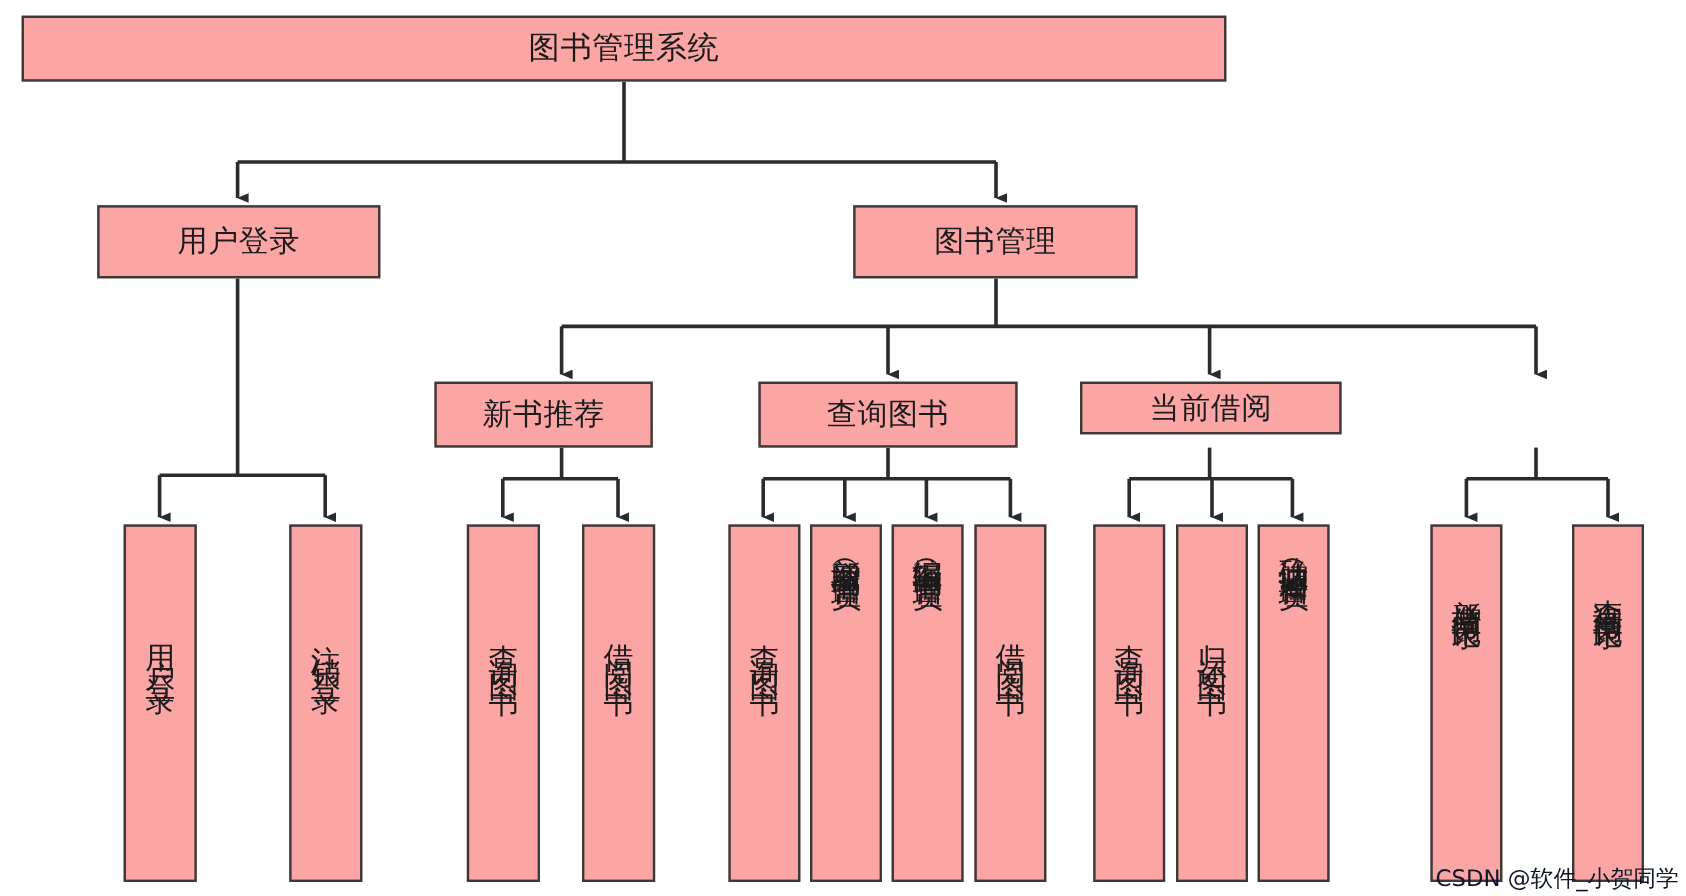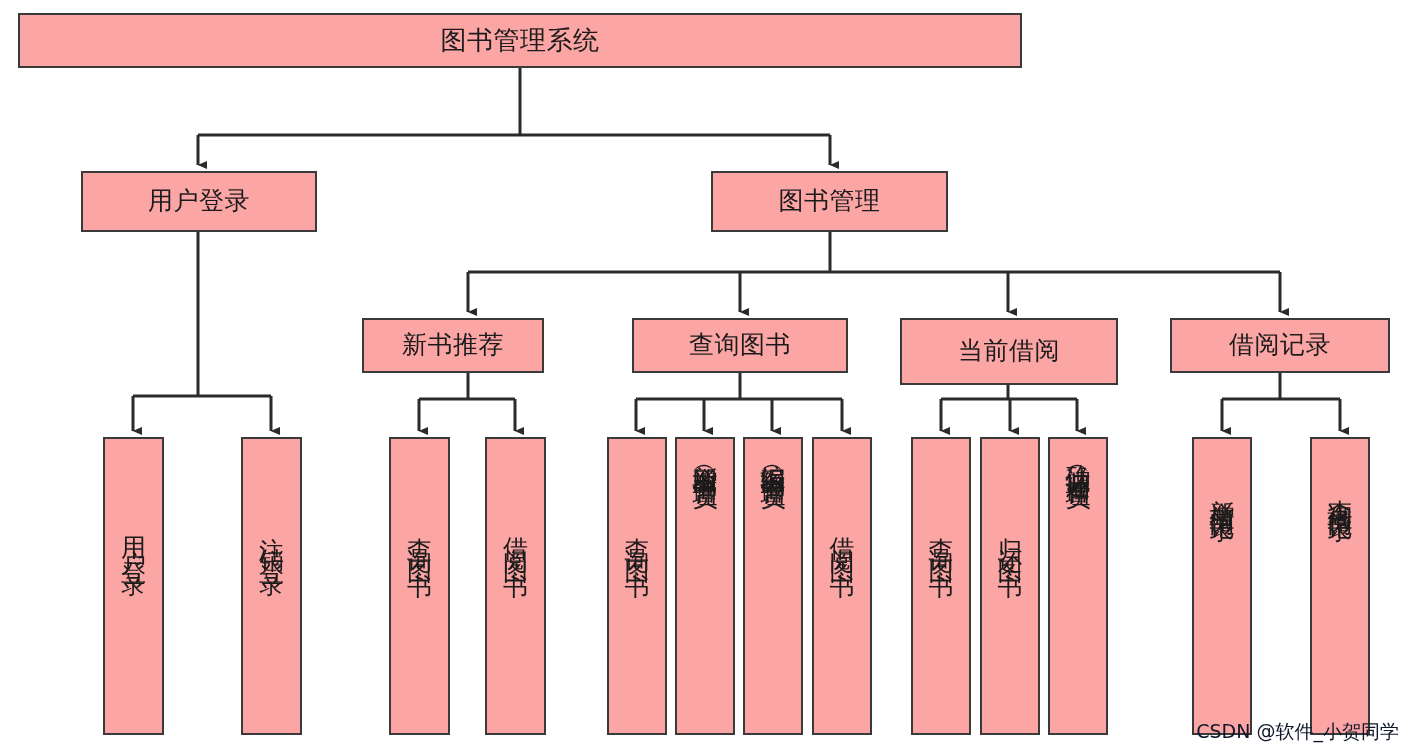--- a/index.html
+++ b/index.html
@@ -151,27 +151,24 @@
   </div>
 
   <div class="node horiz" style="left:362px; top:318px; width:182px; height:55px;">
     <span class="label">新书推荐</span>
   </div>
 
   <div class="node horiz" style="left:632px; top:318px; width:216px; height:55px;">
     <span class="label">查询图书</span>
   </div>
 
-  <div class="node horiz" style="left:900px; top:318px; width:218px; height:67px;">
+  <div class="node horiz" style="left:900px; top:318px; width:218px; height:44px;">
     <span class="label">当前借阅</span>
   </div>
 
-  <div class="node horiz" style="left:1170px; top:318px; width:220px; height:55px;">
-    <span class="label">借阅记录</span>
-  </div>
 
   <div class="node leaf mid" style="left:103px; top:437px; width:61px; height:298px; padding-top:78px;">
     <span class="label">用户登录</span>
   </div>
 
   <div class="node leaf mid" style="left:241px; top:437px; width:61px; height:298px; padding-top:78px;">
     <span class="label">注销登录</span>
   </div>
 
   <div class="node leaf mid" style="left:389px; top:437px; width:61px; height:298px; padding-top:78px;">

